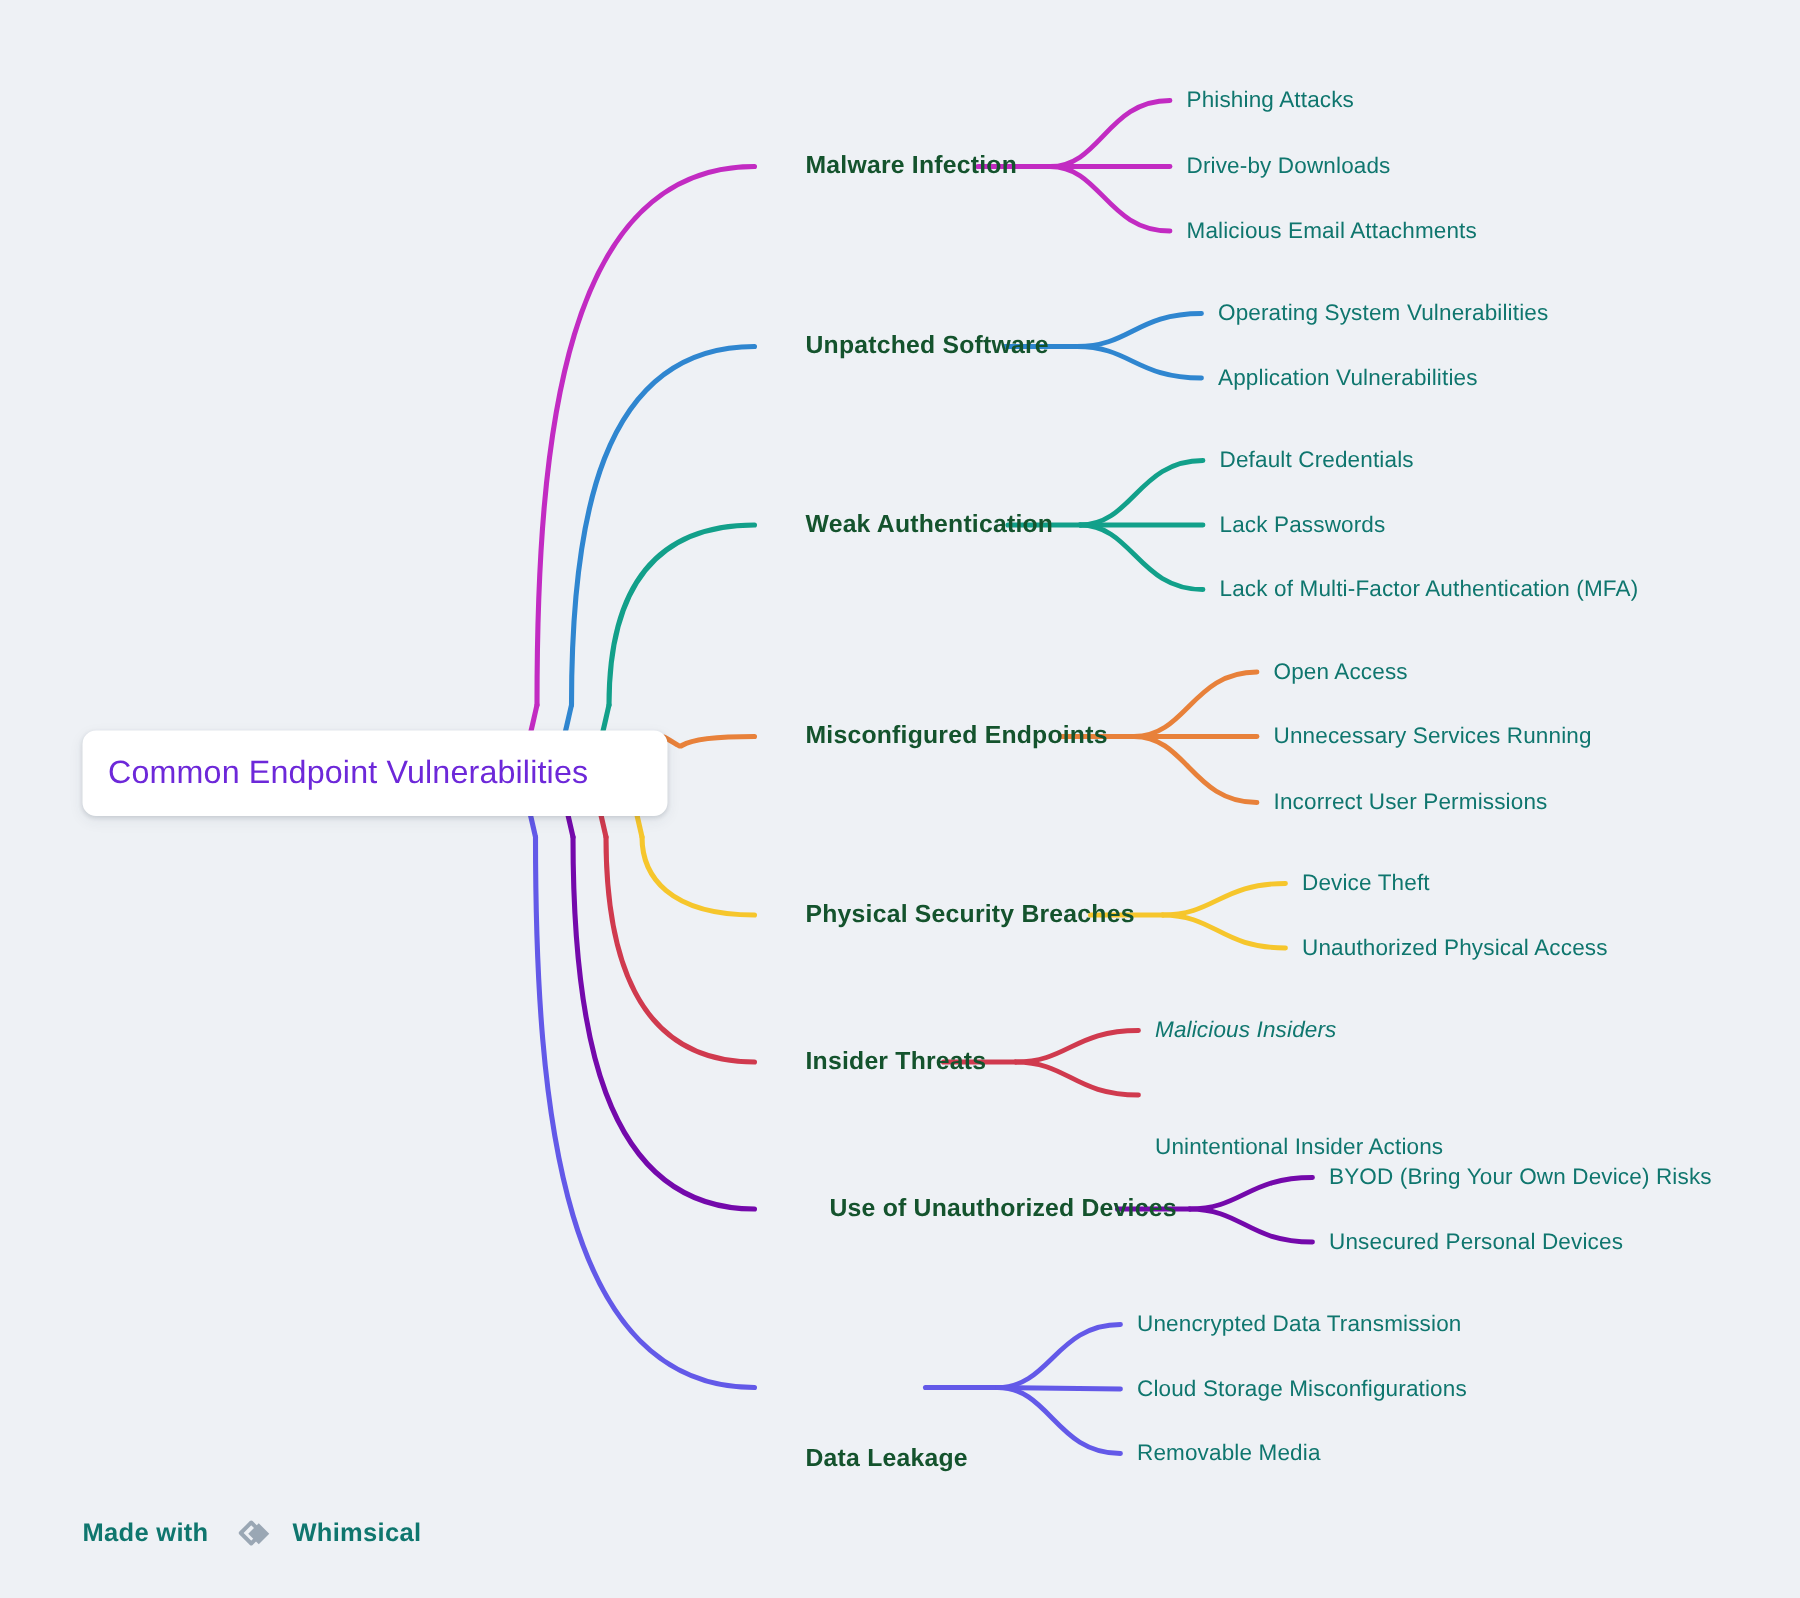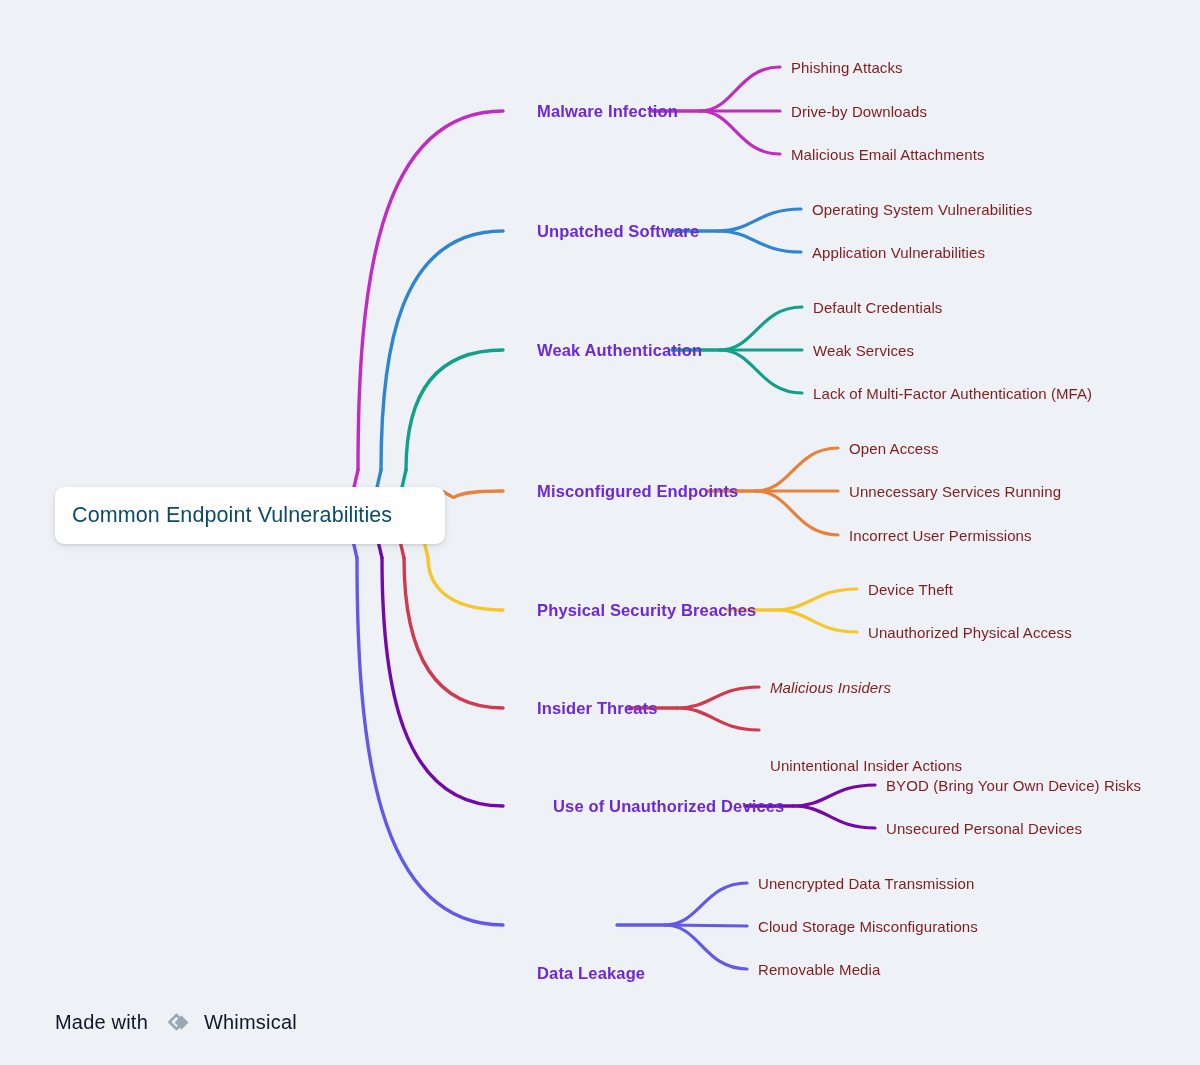--- a/index.html
+++ b/index.html
@@ -36,54 +36,54 @@
     border-radius: 9px;
     box-shadow: 0 1px 3px rgba(38,50,66,0.14), 0 3px 10px rgba(38,50,66,0.07);
     display: flex;
     align-items: center;
     box-sizing: border-box;
     padding-left: 17px;
   }
   .root-label {
     font-size: 21.5px;
     font-weight: 400;
-    color: #0c4a6e;
+    color: #6d28d9;
     letter-spacing: 0.1px;
     white-space: nowrap;
   }
   .branch-label {
     position: absolute;
     font-size: 16.5px;
     font-weight: 700;
-    color: #6d28d9;
+    color: #14532d;
     white-space: nowrap;
     letter-spacing: 0.15px;
     transform: translateY(-50%);
   }
   .leaf-label {
     position: absolute;
     font-size: 15px;
     font-weight: 400;
-    color: #7f1d1d;
+    color: #0f766e;
     white-space: nowrap;
     letter-spacing: 0.1px;
     transform: translateY(-50%);
   }
   .footer {
     position: absolute;
     left: 55px;
     top: 1008px;
     display: flex;
     align-items: center;
     gap: 9px;
   }
   .footer-text {
-    font-size: 20px;
-    font-weight: 400;
-    color: #0f172a;
+    font-size: 17px;
+    font-weight: 700;
+    color: #0f766e;
     letter-spacing: 0.2px;
   }
   .whimsical-mark {
     display: block;
   }
 </style>
 </head>
 <body>
 
 <div id="canvas">
@@ -141,21 +141,21 @@
   <div id="labels">
       <div class="branch-label" style="left: 537px; top: 111px;">Malware Infection</div>
       <div class="leaf-label" style="left: 791px; top: 67px;">Phishing Attacks</div>
       <div class="leaf-label" style="left: 791px; top: 111px;">Drive-by Downloads</div>
       <div class="leaf-label" style="left: 791px; top: 154px;">Malicious Email Attachments</div>
       <div class="branch-label" style="left: 537px; top: 231px;">Unpatched Software</div>
       <div class="leaf-label" style="left: 812px; top: 209px;">Operating System Vulnerabilities</div>
       <div class="leaf-label" style="left: 812px; top: 252px;">Application Vulnerabilities</div>
       <div class="branch-label" style="left: 537px; top: 350px;">Weak Authentication</div>
       <div class="leaf-label" style="left: 813px; top: 307px;">Default Credentials</div>
-      <div class="leaf-label" style="left: 813px; top: 350px;">Weak Services</div>
+      <div class="leaf-label" style="left: 813px; top: 350px;">Lack Passwords</div>
       <div class="leaf-label" style="left: 813px; top: 393px;">Lack of Multi-Factor Authentication (MFA)</div>
       <div class="branch-label" style="left: 537px; top: 491px;">Misconfigured Endpoints</div>
       <div class="leaf-label" style="left: 849px; top: 448px;">Open Access</div>
       <div class="leaf-label" style="left: 849px; top: 491px;">Unnecessary Services Running</div>
       <div class="leaf-label" style="left: 849px; top: 535px;">Incorrect User Permissions</div>
       <div class="branch-label" style="left: 537px; top: 610px;">Physical Security Breaches</div>
       <div class="leaf-label" style="left: 868px; top: 589px;">Device Theft</div>
       <div class="leaf-label" style="left: 868px; top: 632px;">Unauthorized Physical Access</div>
       <div class="branch-label" style="left: 537px; top: 708px;">Insider Threats</div>
       <div class="leaf-label" style="left: 770px; top: 687px; font-style: italic;">Malicious Insiders</div>

